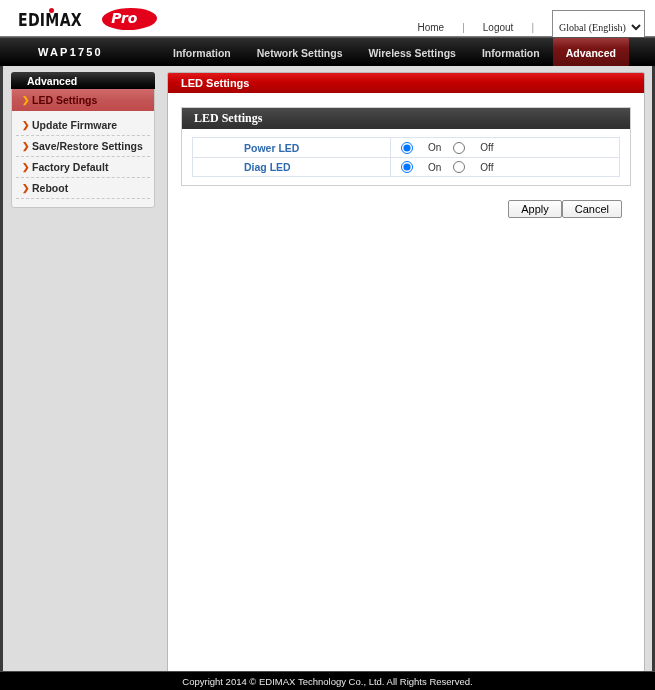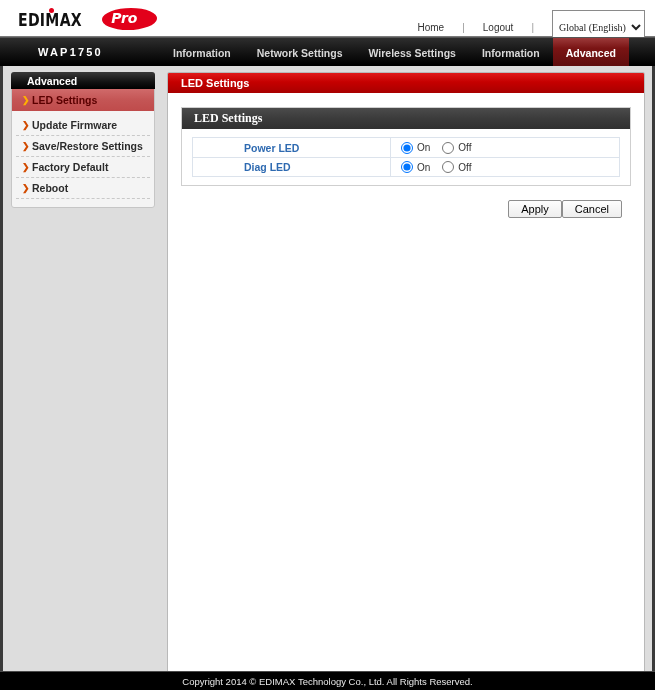--- a/index.html
+++ b/index.html
@@ -211,21 +211,21 @@
     height: 100%;
     display: flex; align-items: center;
   }
   .form-ctrl {
     flex: 1;
     display: flex; align-items: center;
     padding-left: 10px; gap: 4px;
     height: 100%;
   }
   .radio-opt {
-    display: flex; align-items: center; gap: 4px;
+    display: flex; align-items: center; gap: 15px;
     margin-right: 8px;
     cursor: pointer;
   }
   .radio-opt input { margin: 0; width: 12px; height: 12px; }
   .radio-opt label { font-size: 10px; color: #333; cursor: pointer; }
 
   .btnrow {
     display: flex; justify-content: flex-end;
     margin: 14px 22px 0 0;
   }

